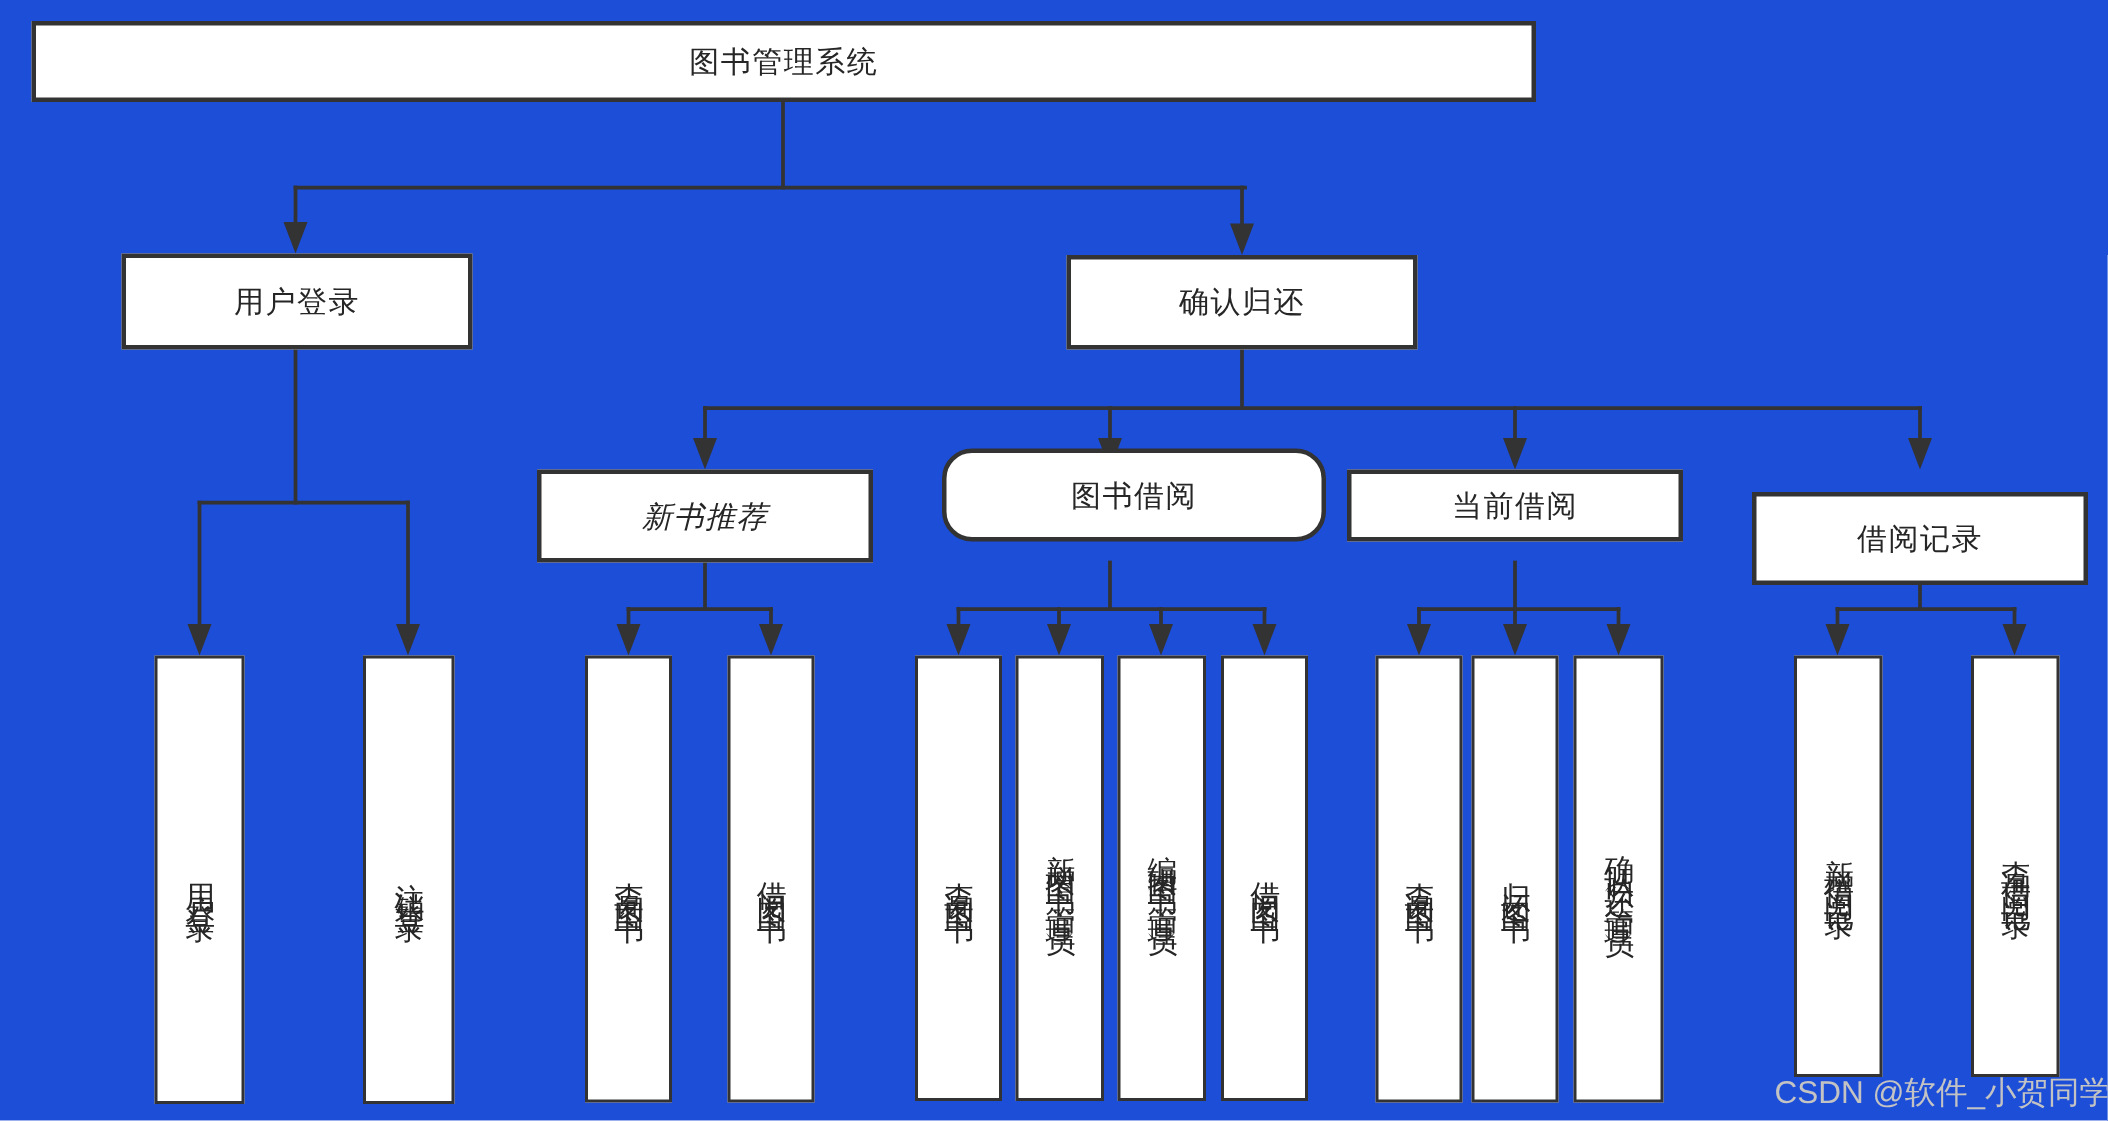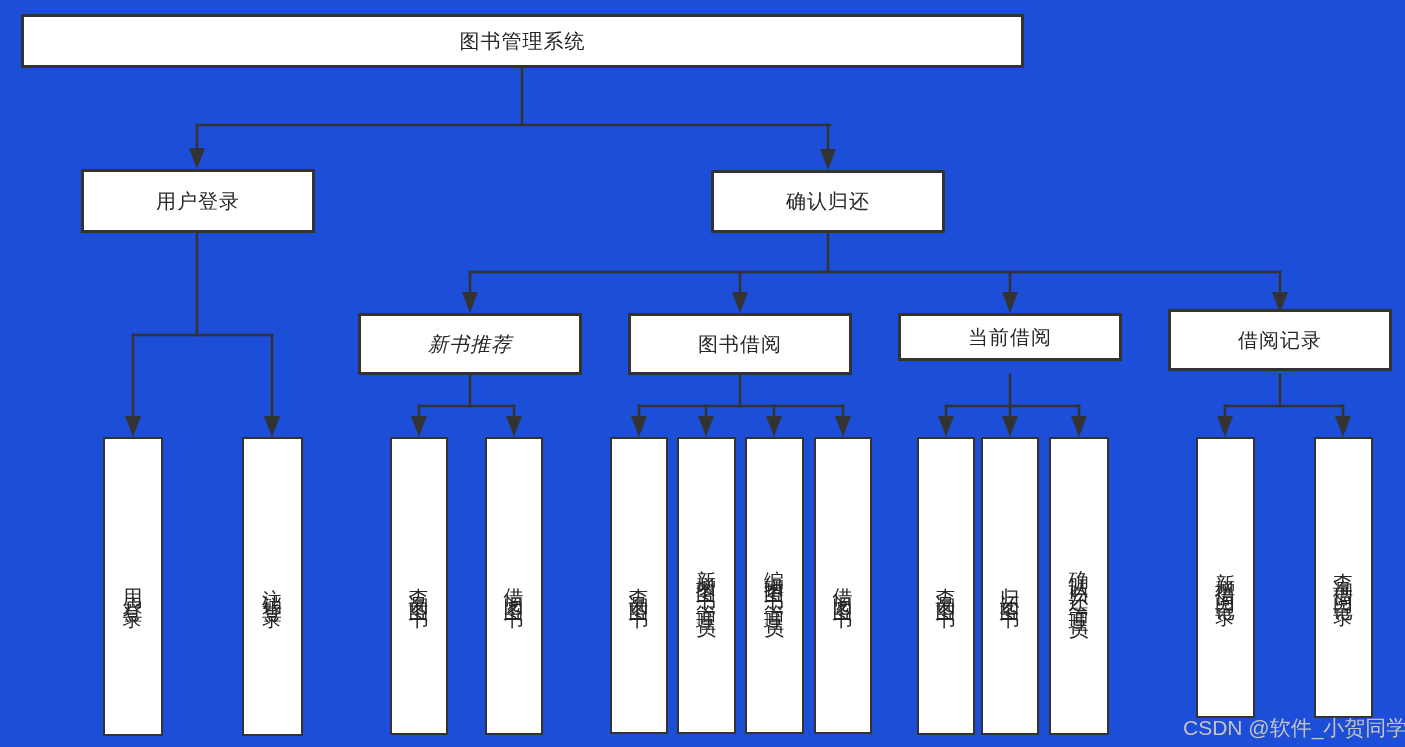--- a/index.html
+++ b/index.html
@@ -120,27 +120,27 @@
   <div class="node lg" style="left:81px; top:169px; width:234px; height:64px;">
     <span>用户登录</span>
   </div>
   <div class="node lg" style="left:711px; top:170px; width:234px; height:63px;">
     <span>确认归还</span>
   </div>
 
   <div class="node lg" style="left:358px; top:313px; width:224px; height:62px;font-style:italic;">
     <span>新书推荐</span>
   </div>
-  <div class="node lg" style="left:628px; top:313px; width:224px; height:62px;">
+  <div class="node lg" style="left:628px; top:299px; width:256px; height:62px;border-radius:20px;">
     <span>图书借阅</span>
   </div>
   <div class="node lg" style="left:898px; top:313px; width:224px; height:48px;">
     <span>当前借阅</span>
   </div>
-  <div class="node lg" style="left:1168px; top:309px; width:224px; height:62px;">
+  <div class="node lg" style="left:1168px; top:328px; width:224px; height:62px;">
     <span>借阅记录</span>
   </div>
 
   <div class="node" style="left:103px; top:437px; width:60px; height:299px;">
     <span class="vtext">用户登录</span>
   </div>
   <div class="node" style="left:242px; top:437px; width:61px; height:299px;">
     <span class="vtext">注销登录</span>
   </div>
 

